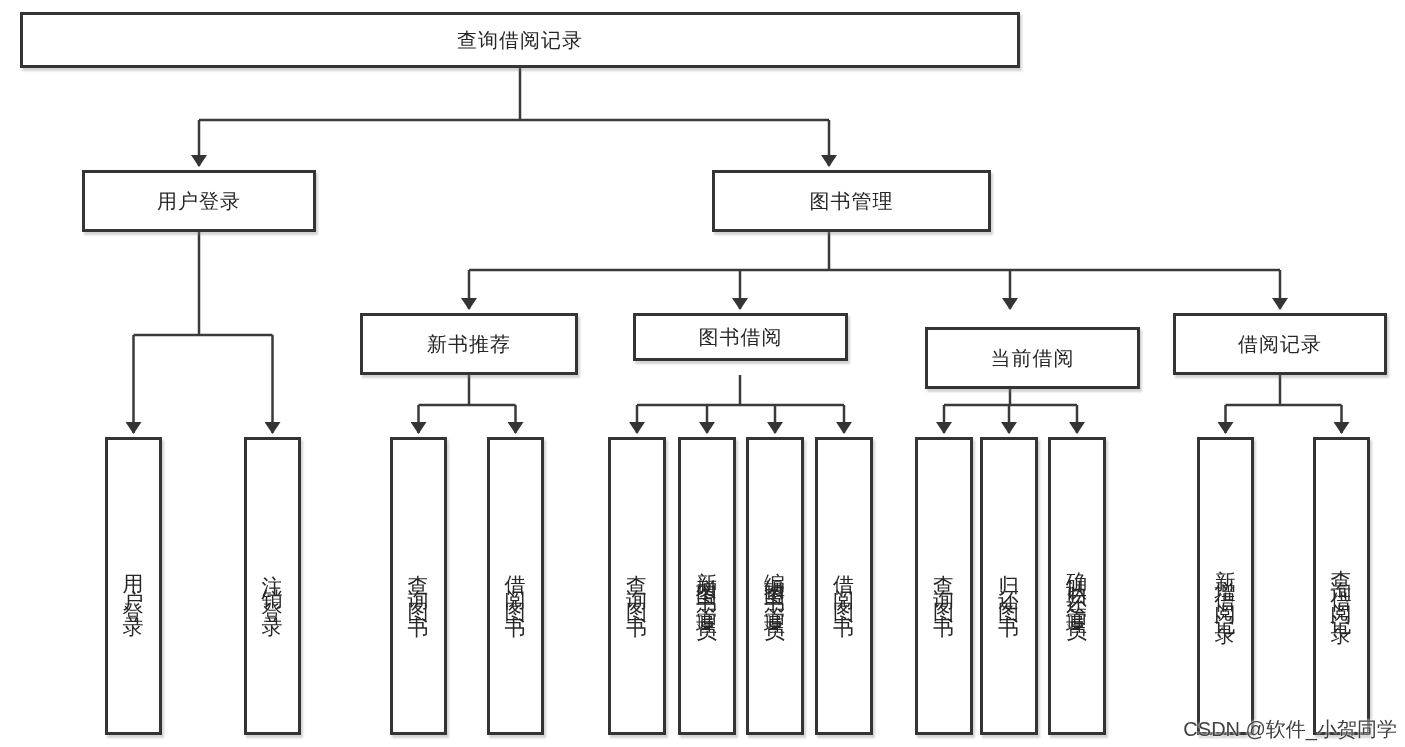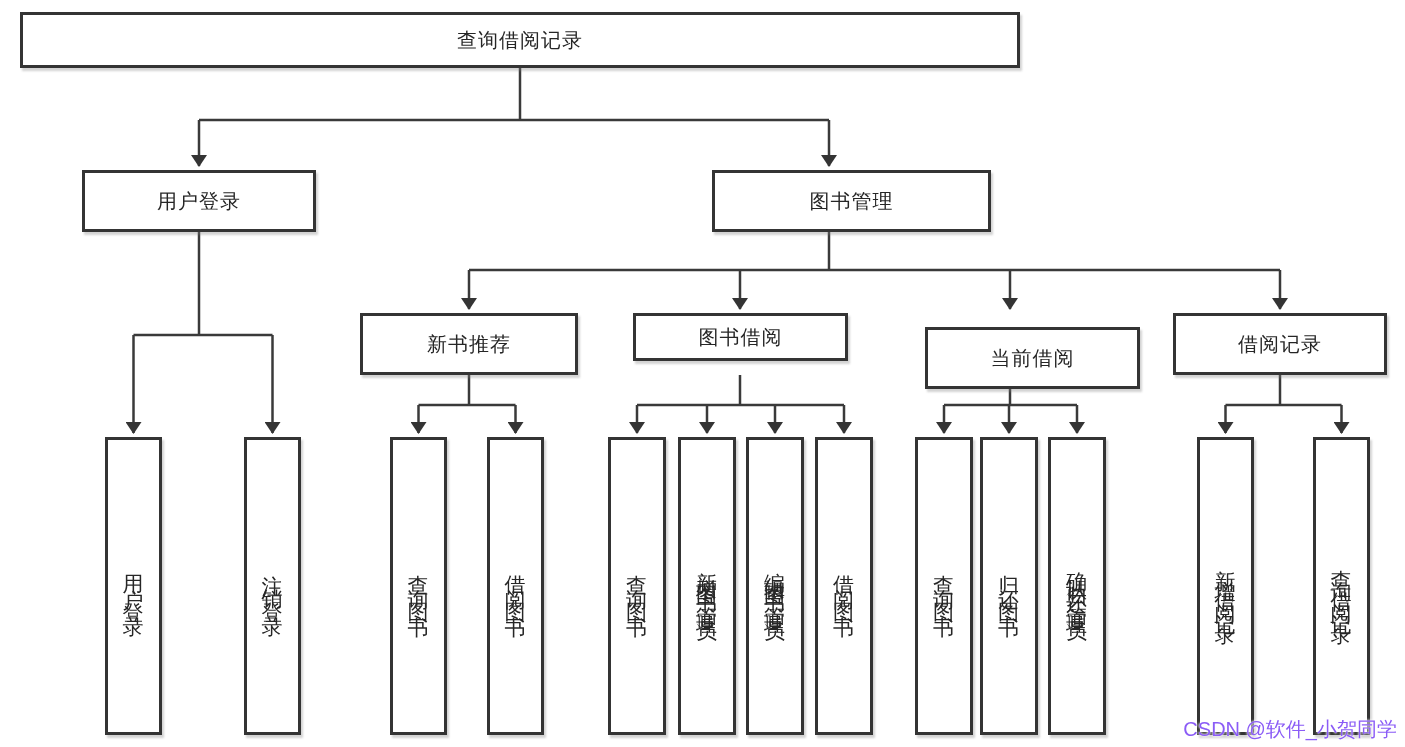--- a/index.html
+++ b/index.html
@@ -33,21 +33,21 @@
     line-height:1;
   }
   .ls-lg{letter-spacing:14px;}
   .ls-md{letter-spacing:11px;}
   .ls-sm{letter-spacing:7px;}
   .watermark{
     position:absolute;
     right:8px;
     bottom:4px;
     font-size:20px;
-    color:#8b5cf6;
+    color:#404040;
     text-shadow:0 0 3px #ffffff,0 0 2px #ffffff;
     white-space:nowrap;
   }
 </style>
 </head>
 <body>
 
 <div class="canvas">
 
   <svg class="connectors" viewBox="0 0 1405 747" xmlns="http://www.w3.org/2000/svg">

